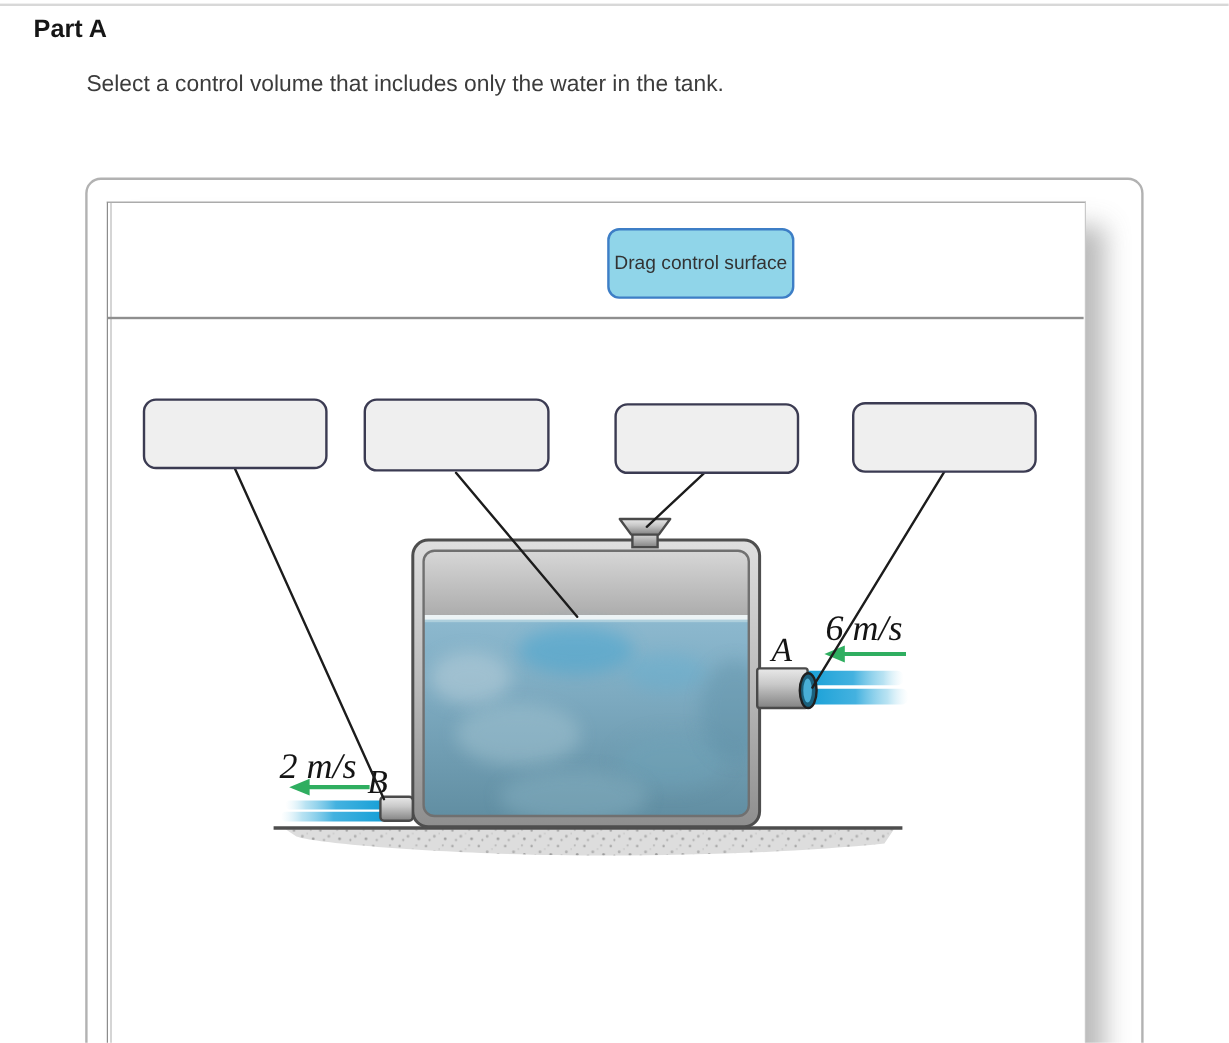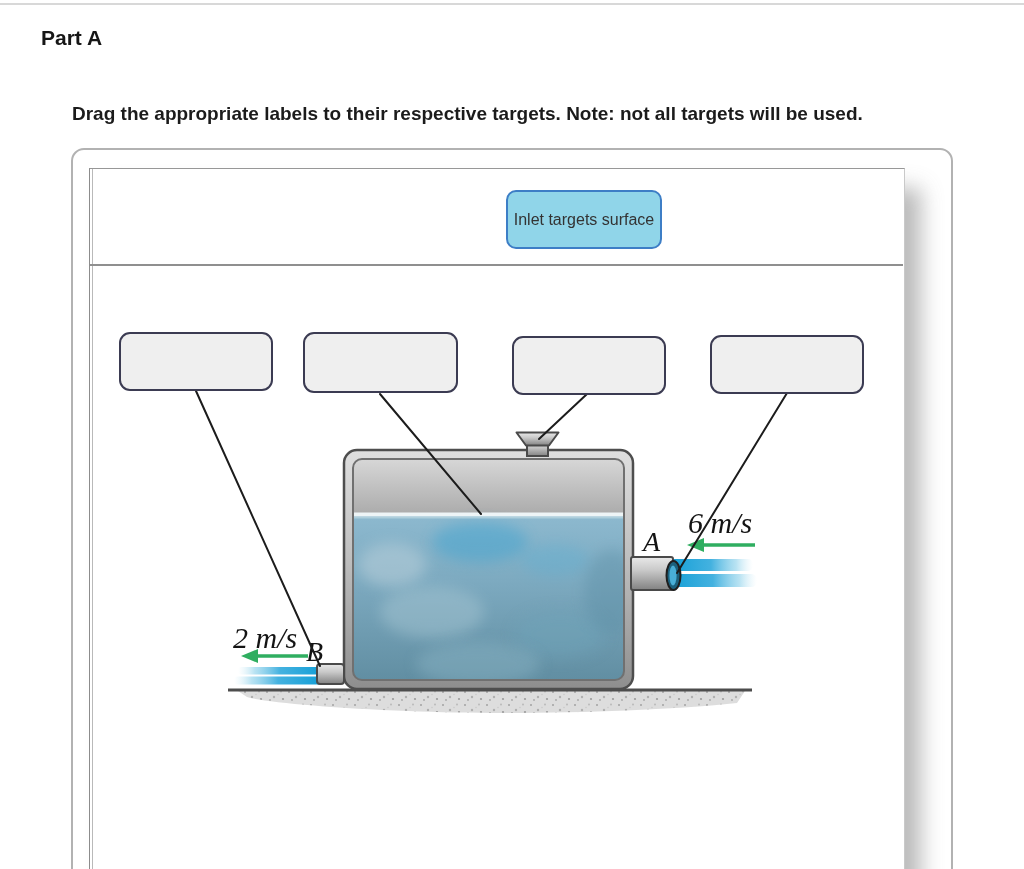--- a/index.html
+++ b/index.html
@@ -1,21 +1,21 @@
 <!DOCTYPE html>
 <html><head>
 <meta charset="utf-8">
 <style>
   html,body{margin:0;padding:0;background:#fff;}
   body{width:1024px;height:869px;overflow:hidden;font-family:"Liberation Sans",sans-serif;position:relative;}
   .page{position:absolute;left:0;top:0;width:1024px;height:869px;}
 
   .top-rule{position:absolute;left:0;top:3px;width:1024px;height:2px;background:#d8d8d8;}
 
-  .part-title{position:absolute;left:28px;top:13px;margin:13px;font-size:21px;font-weight:bold;color:#161616;}
+  .part-title{position:absolute;left:28px;top:13px;margin:0;font-size:21px;font-weight:bold;color:#161616;}
   .prompt{position:absolute;left:72px;top:60px;margin:0;font-size:19px;color:#3c3c3c;}
   .instruction{position:absolute;left:72px;top:103px;margin:0;font-size:19px;font-weight:bold;color:#1b1b1b;}
 
   .outer-panel{position:absolute;left:71px;top:148px;width:878px;height:780px;
     border:2px solid #b2b2b2;border-radius:13px;background:#fff;}
   .canvas{position:absolute;left:89px;top:168px;width:814px;height:760px;background:#fff;
     border-top:1px solid #979797;border-left:1px solid #8c8c8c;border-right:1px solid #c9c9c9;
     box-shadow:18px 18px 20px -2px rgba(105,105,105,0.45);}
   .canvas::before{content:"";position:absolute;left:2px;top:0;bottom:0;width:1px;background:#b9b9b9;}
   .tray-divider{position:absolute;left:90px;top:264px;width:813px;height:1.5px;background:#8f8f8f;}
@@ -37,21 +37,21 @@
   .target-4{left:710px;top:335px;}
 </style>
 </head>
 <body>
 
 <div class="page">
 
   <div class="top-rule"></div>
 
   <h1 class="part-title">Part A</h1>
-  <p class="instruction">Drag the appropriate labels to their respective targets. Note: not all targets will be used.</p>
+  <p class="prompt">Select a control volume that includes only the water in the tank.</p>
 
   <div class="outer-panel"></div>
   <div class="canvas"></div>
   <div class="tray-divider"></div>
 
   <svg class="diagram" viewBox="0 0 1024 869" width="1024" height="869" xmlns="http://www.w3.org/2000/svg">
     <defs>
       <linearGradient id="wallGrad" x1="0" y1="0" x2="0" y2="1">
         <stop offset="0" stop-color="#DFDFDF"></stop>
           <stop offset="0.45" stop-color="#BFBFBF"></stop>
@@ -157,20 +157,20 @@
     <text x="306" y="661" font-family="Liberation Serif, serif" font-style="italic" font-size="28" fill="#141414">B</text>
 
     <g stroke="#1C1C1C" stroke-width="2" stroke-linecap="round">
       <line x1="196" y1="391" x2="320" y2="666"></line>
       <line x1="380" y1="394" x2="481" y2="514"></line>
       <line x1="587" y1="394" x2="539" y2="439"></line>
       <line x1="787" y1="393" x2="677" y2="573"></line>
     </g>
   </svg>
 
-  <div class="chip chip-inlet">Inlet targets surface</div>
+  <div class="chip chip-inlet">Drag control surface</div>
 
   <div class="target target-1"></div>
   <div class="target target-2"></div>
   <div class="target target-3"></div>
   <div class="target target-4"></div>
 
 </div>
 
 </body></html>

